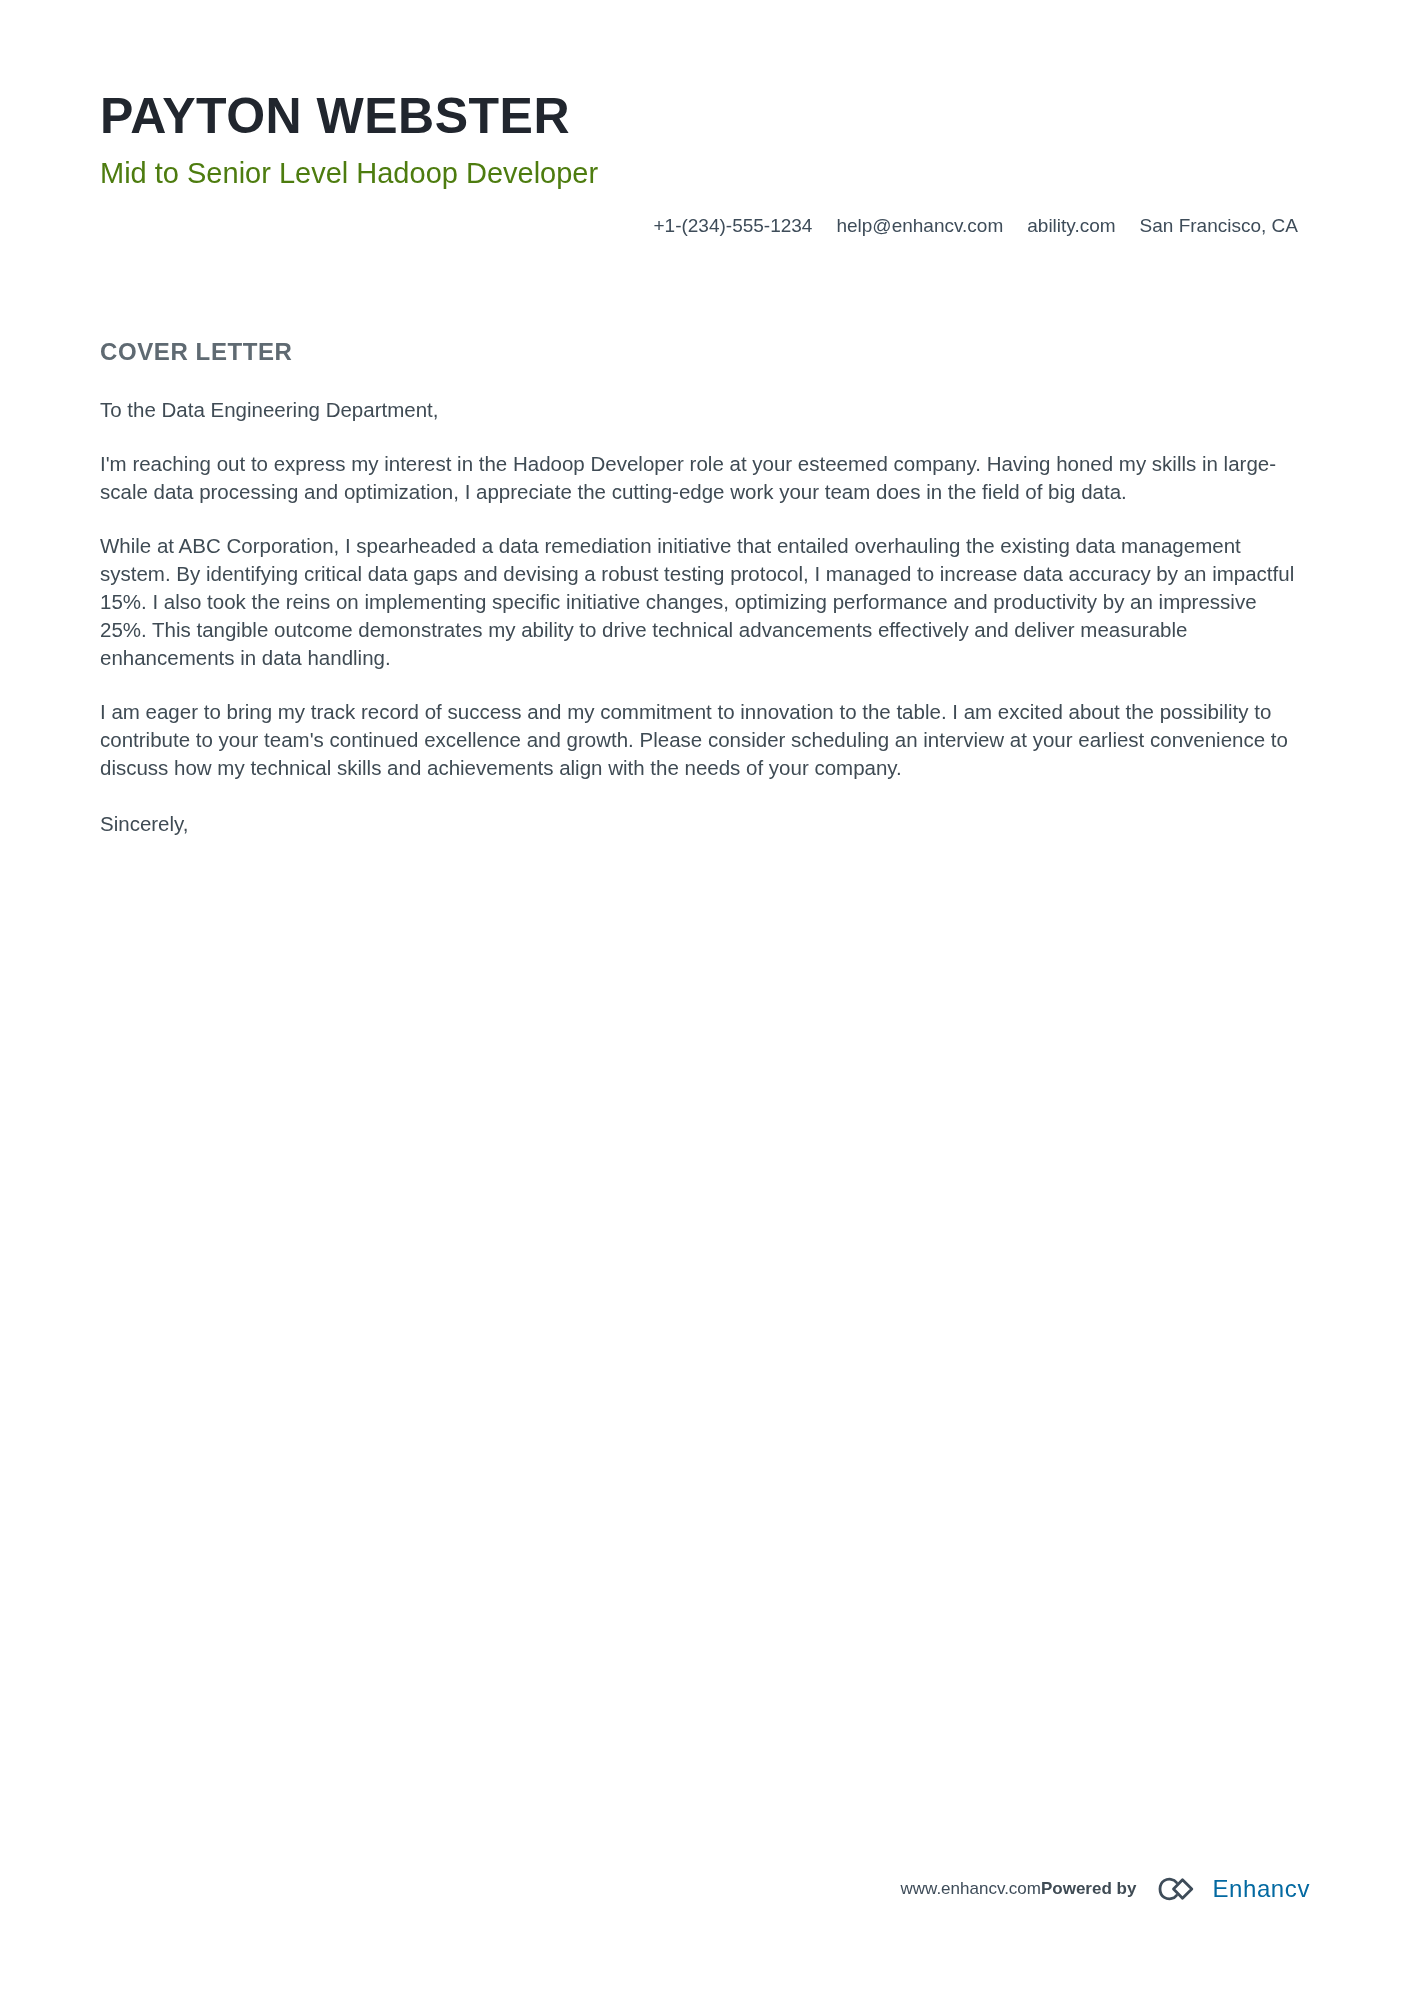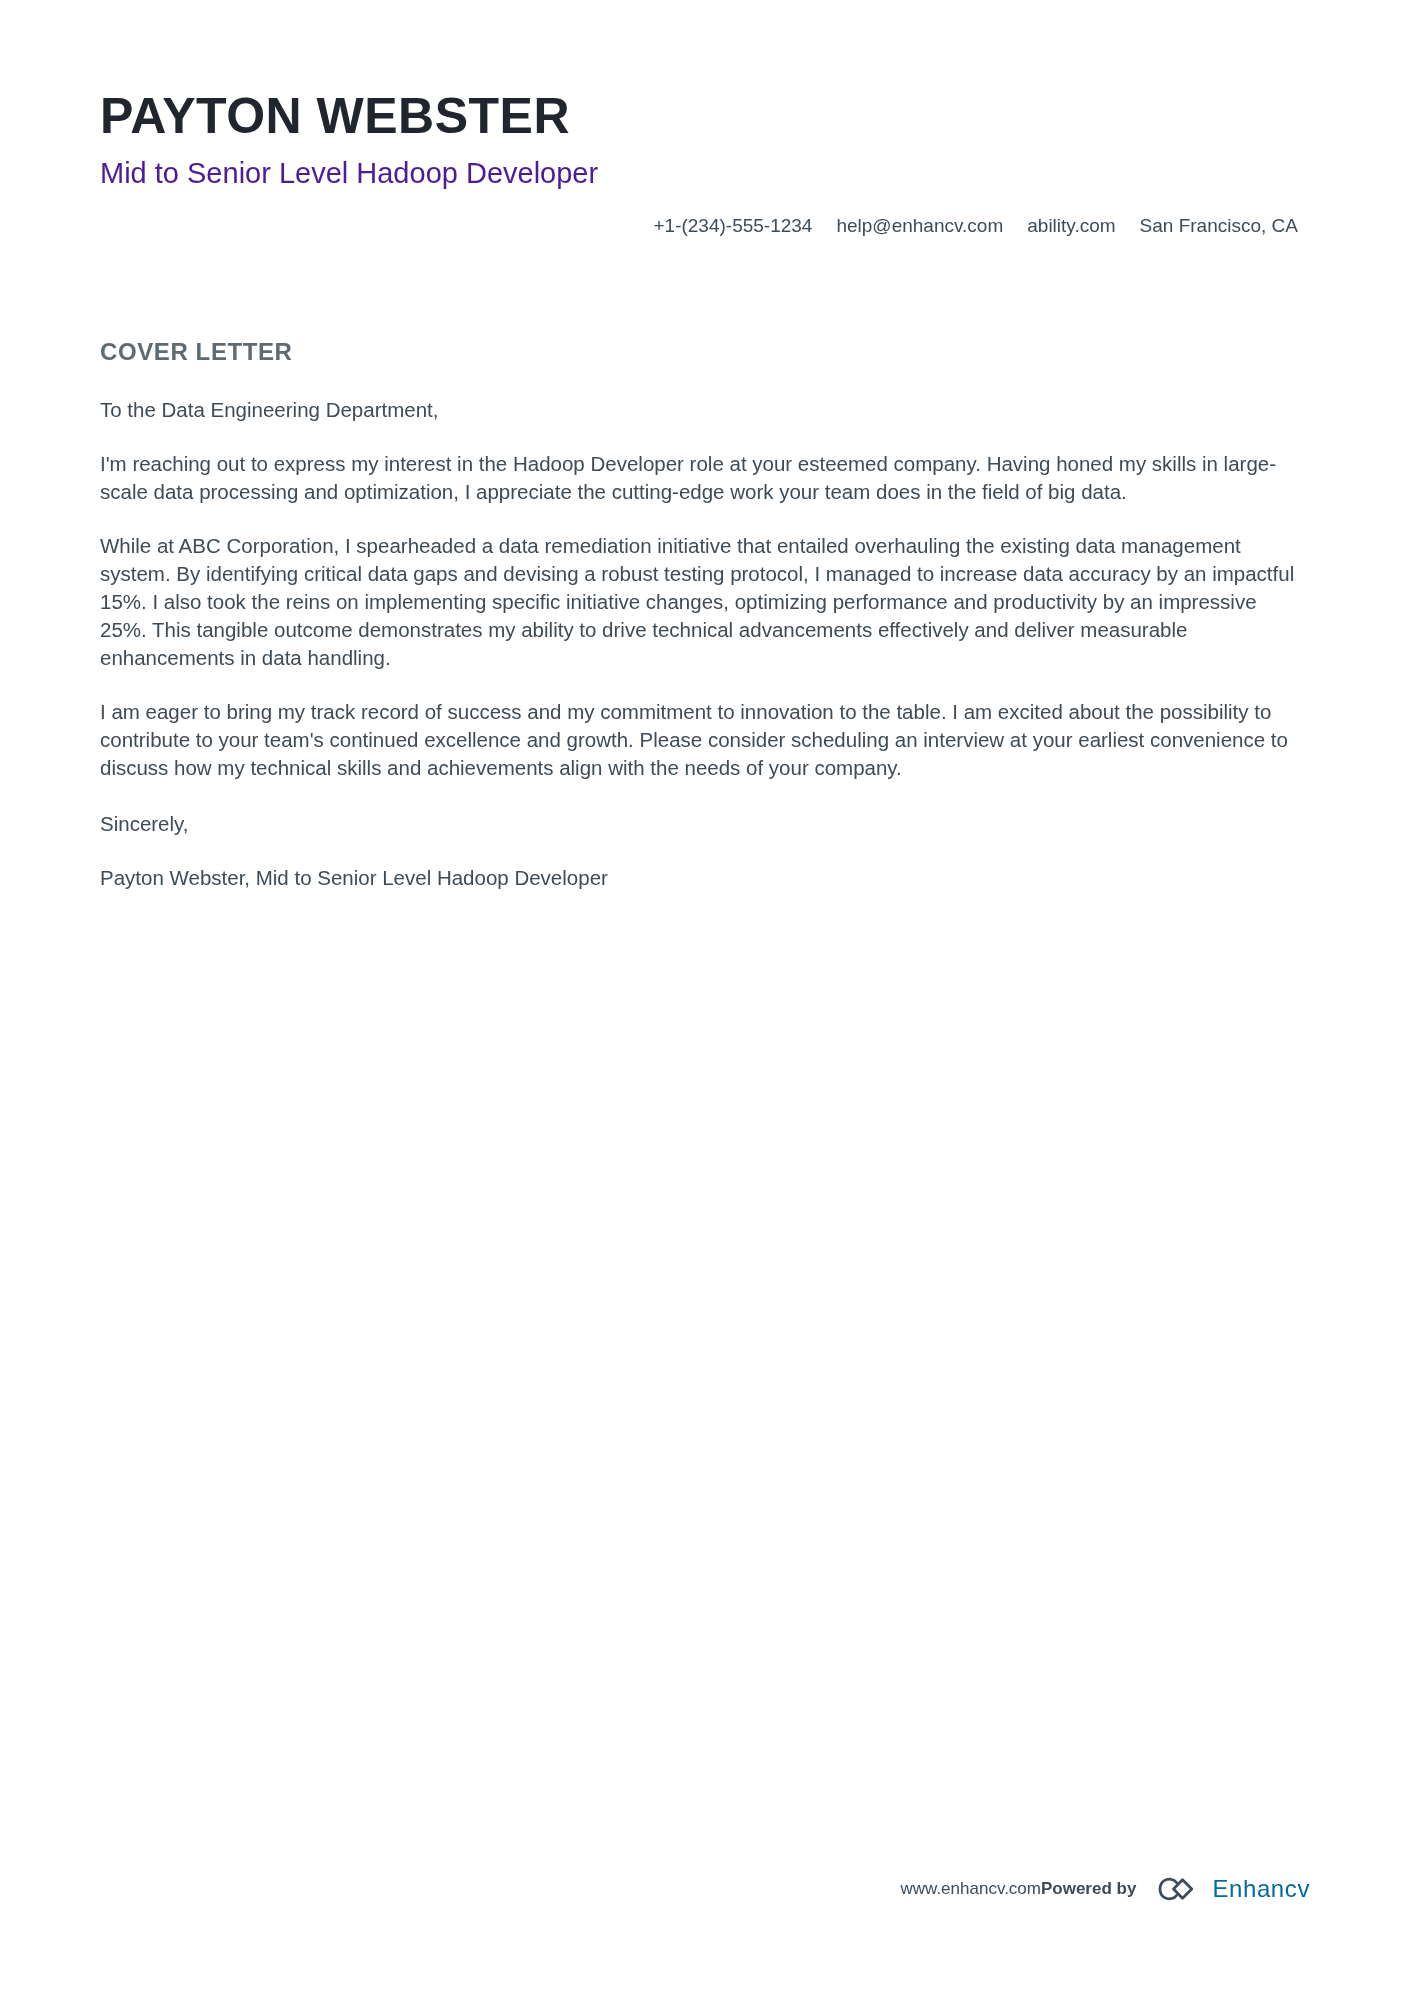--- a/index.html
+++ b/index.html
@@ -20,21 +20,21 @@
     line-height: 56px;
     font-weight: 800;
     letter-spacing: 0.5px;
     color: #21262e;
   }
   .job-title {
     margin-top: 12px;
     font-size: 29px;
     line-height: 34px;
     font-weight: 400;
-    color: #4c1d95;
+    color: #4d7c0f;
   }
   .contact-row {
     margin-top: 24px;
     display: flex;
     gap: 24px;
     font-size: 19px;
     line-height: 24px;
     color: #3e4c59;
     justify-content: flex-end;
   }
@@ -105,21 +105,20 @@
     </div>
   </header>
 
   <main class="letter-body">
     <div class="section-label">COVER LETTER</div>
     <p class="salutation">To the Data Engineering Department,</p>
     <p>I'm reaching out to express my interest in the Hadoop Developer role at your esteemed company. Having honed my skills in large-scale data processing and optimization, I appreciate the cutting-edge work your team does in the field of big data.</p>
     <p>While at ABC Corporation, I spearheaded a data remediation initiative that entailed overhauling the existing data management system. By identifying critical data gaps and devising a robust testing protocol, I managed to increase data accuracy by an impactful 15%. I also took the reins on implementing specific initiative changes, optimizing performance and productivity by an impressive 25%. This tangible outcome demonstrates my ability to drive technical advancements effectively and deliver measurable enhancements in data handling.</p>
     <p>I am eager to bring my track record of success and my commitment to innovation to the table. I am excited about the possibility to contribute to your team's continued excellence and growth. Please consider scheduling an interview at your earliest convenience to discuss how my technical skills and achievements align with the needs of your company.</p>
     <p class="closing">Sincerely,</p>
-    <p>Payton Webster, Mid to Senior Level Hadoop Developer</p>
   </main>
 
   <footer class="page-footer">
     <span class="site-link">www.enhancv.com</span>
     <div class="powered-group">
       <span class="powered-label">Powered by</span>
       <span class="logo-icon">
         <svg width="46" height="30" viewBox="0 0 46 30" fill="none" xmlns="http://www.w3.org/2000/svg">
           <path d="M25.5 8.5 C 23 4.8 17.2 4.2 13.2 6.6 C 7.6 10.1 7.6 19.9 13.2 23.4 C 17.2 25.8 23 25.2 25.5 21.5" stroke="#3e4c59" stroke-width="2.8" stroke-linecap="round"></path>
           <path d="M22.5 15 L 31.5 5.8 L 40.8 15 L 31.5 24.2 Z" stroke="#3e4c59" stroke-width="2.8" stroke-linejoin="round"></path>

